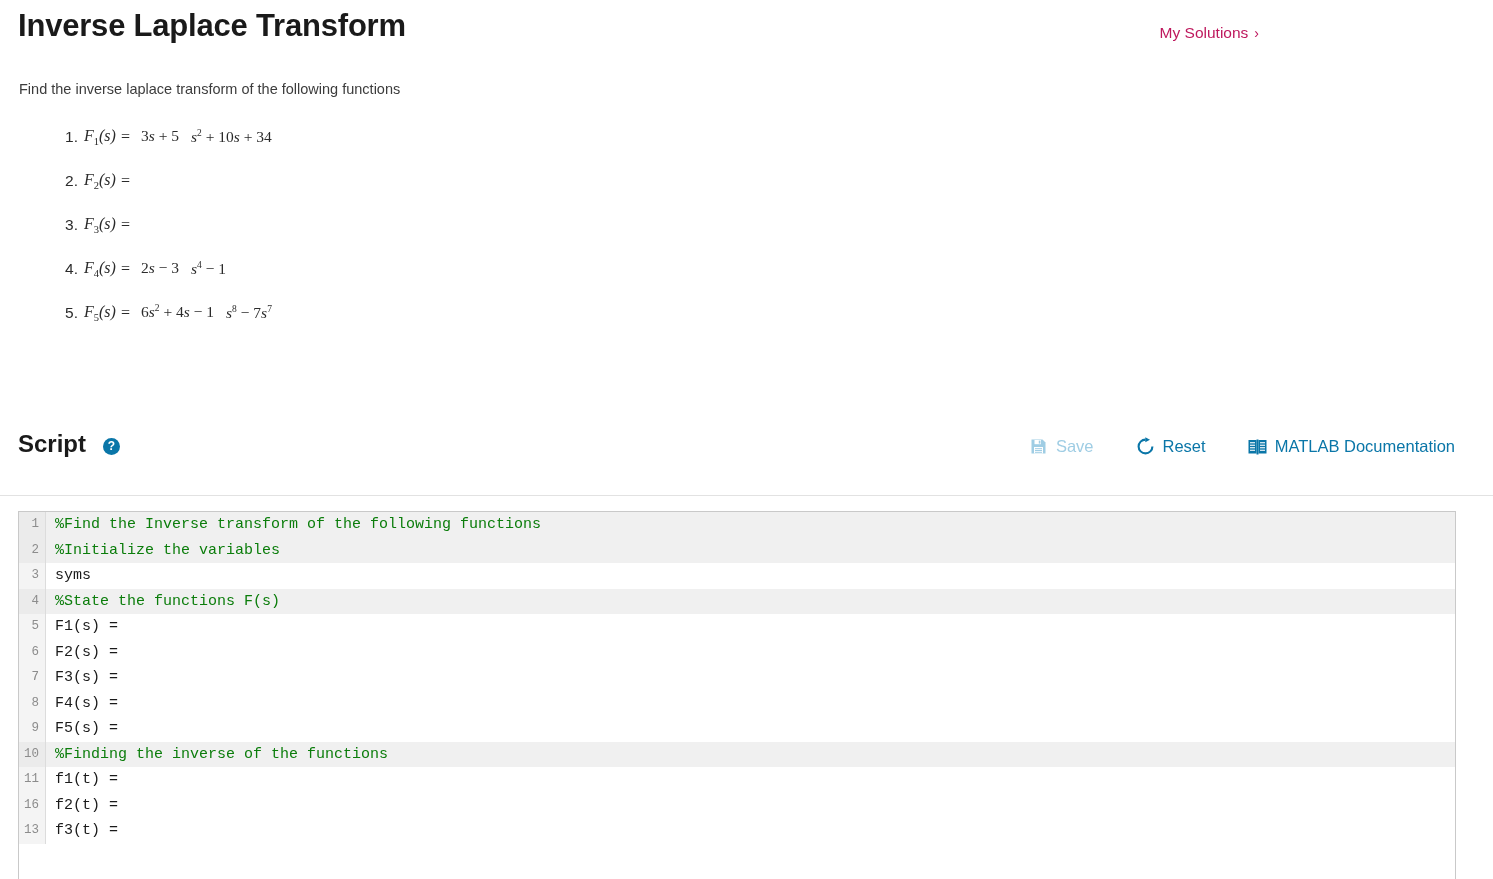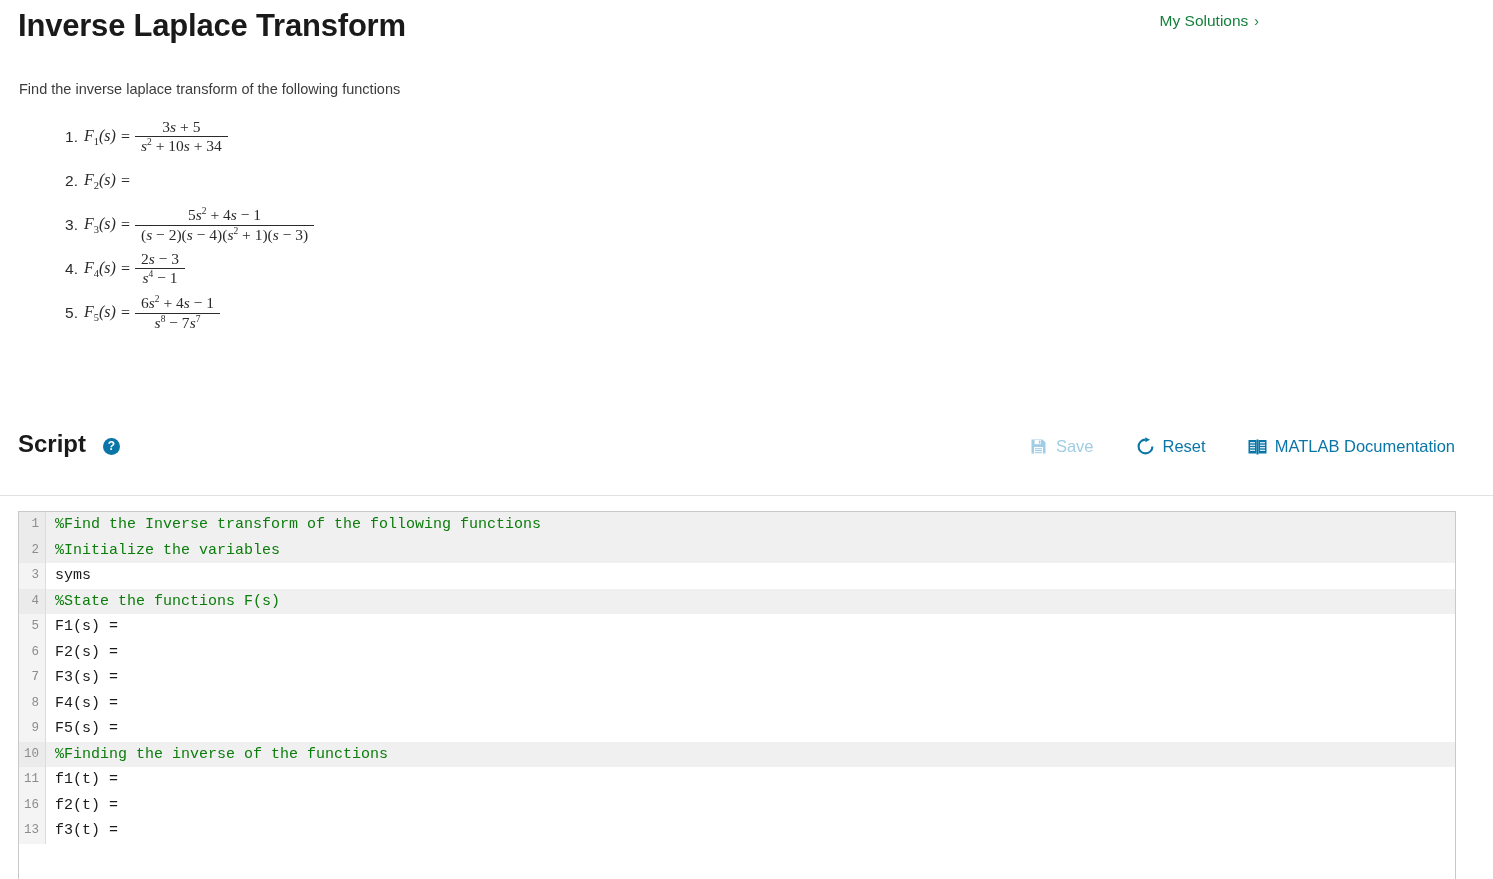--- a/index.html
+++ b/index.html
@@ -31,23 +31,23 @@
     top: 8px;
     font-size: 31px;
     font-weight: bold;
     letter-spacing: -0.2px;
     color: #1a1a1a;
     white-space: nowrap;
   }
   .my-solutions {
     position: absolute;
     right: 42px;
-    top: 12px;
+    top: 24px;
     font-size: 15.5px;
-    color: #15803d;
+    color: #be185d;
     text-decoration: none;
     white-space: nowrap;
     cursor: pointer;
   }
   .my-solutions .chev {
     display: inline-block;
     margin-left: 6px;
     font-size: 14px;
     line-height: 1;
   }
@@ -95,21 +95,21 @@
   .problem-lhs sub {
     font-size: 10.5px;
     font-style: normal;
   }
   .eq-sign {
     font-size: 16px;
     margin: 0 5px 0 2px;
   }
   .frac {
     display: inline-flex;
-    flex-direction: column;
+    flex-direction: row;
     align-items: center;
     vertical-align: middle;
     line-height: 1.05;
   }
   .frac .num {
     font-size: 15.5px;
     padding: 0 6px 1px 6px;
     white-space: nowrap;
   }
   .frac .bar {
@@ -282,25 +282,20 @@
   <div class="problem-row">
     <span class="problem-num">2.</span>
     <span class="problem-lhs">F<sub>2</sub>(<span class="mi">s</span>)</span>
     <span class="eq-sign">=</span>
   </div>
 
   <div class="problem-row">
     <span class="problem-num">3.</span>
     <span class="problem-lhs">F<sub>3</sub>(<span class="mi">s</span>)</span>
     <span class="eq-sign">=</span>
-    <span class="frac">
-      <span class="num">5<span class="mi">s</span><sup class="ex">2</sup> + 4<span class="mi">s</span> − 1</span>
-      <span class="bar"></span>
-      <span class="den">(<span class="mi">s</span> − 2)(<span class="mi">s</span> − 4)(<span class="mi">s</span><sup class="ex">2</sup> + 1)(<span class="mi">s</span> − 3)</span>
-    </span>
   </div>
 
   <div class="problem-row">
     <span class="problem-num">4.</span>
     <span class="problem-lhs">F<sub>4</sub>(<span class="mi">s</span>)</span>
     <span class="eq-sign">=</span>
     <span class="frac">
       <span class="num">2<span class="mi">s</span> − 3</span>
       <span class="bar"></span>
       <span class="den"><span class="mi">s</span><sup class="ex">4</sup> − 1</span>

